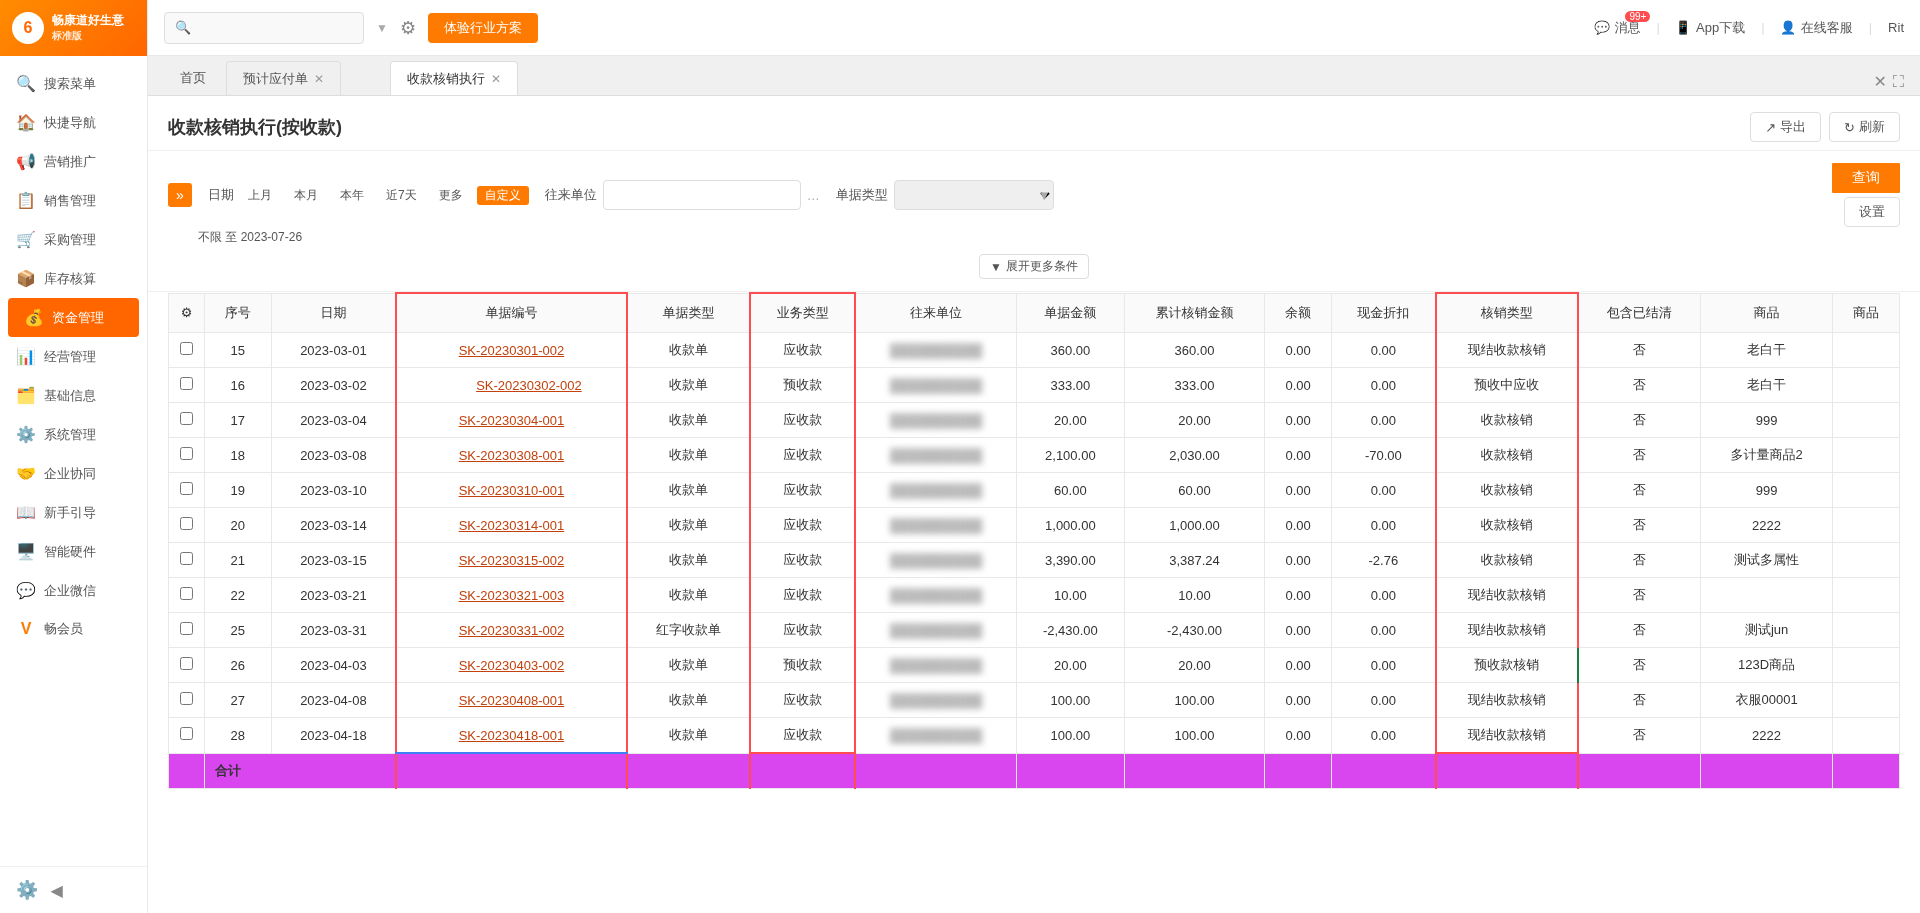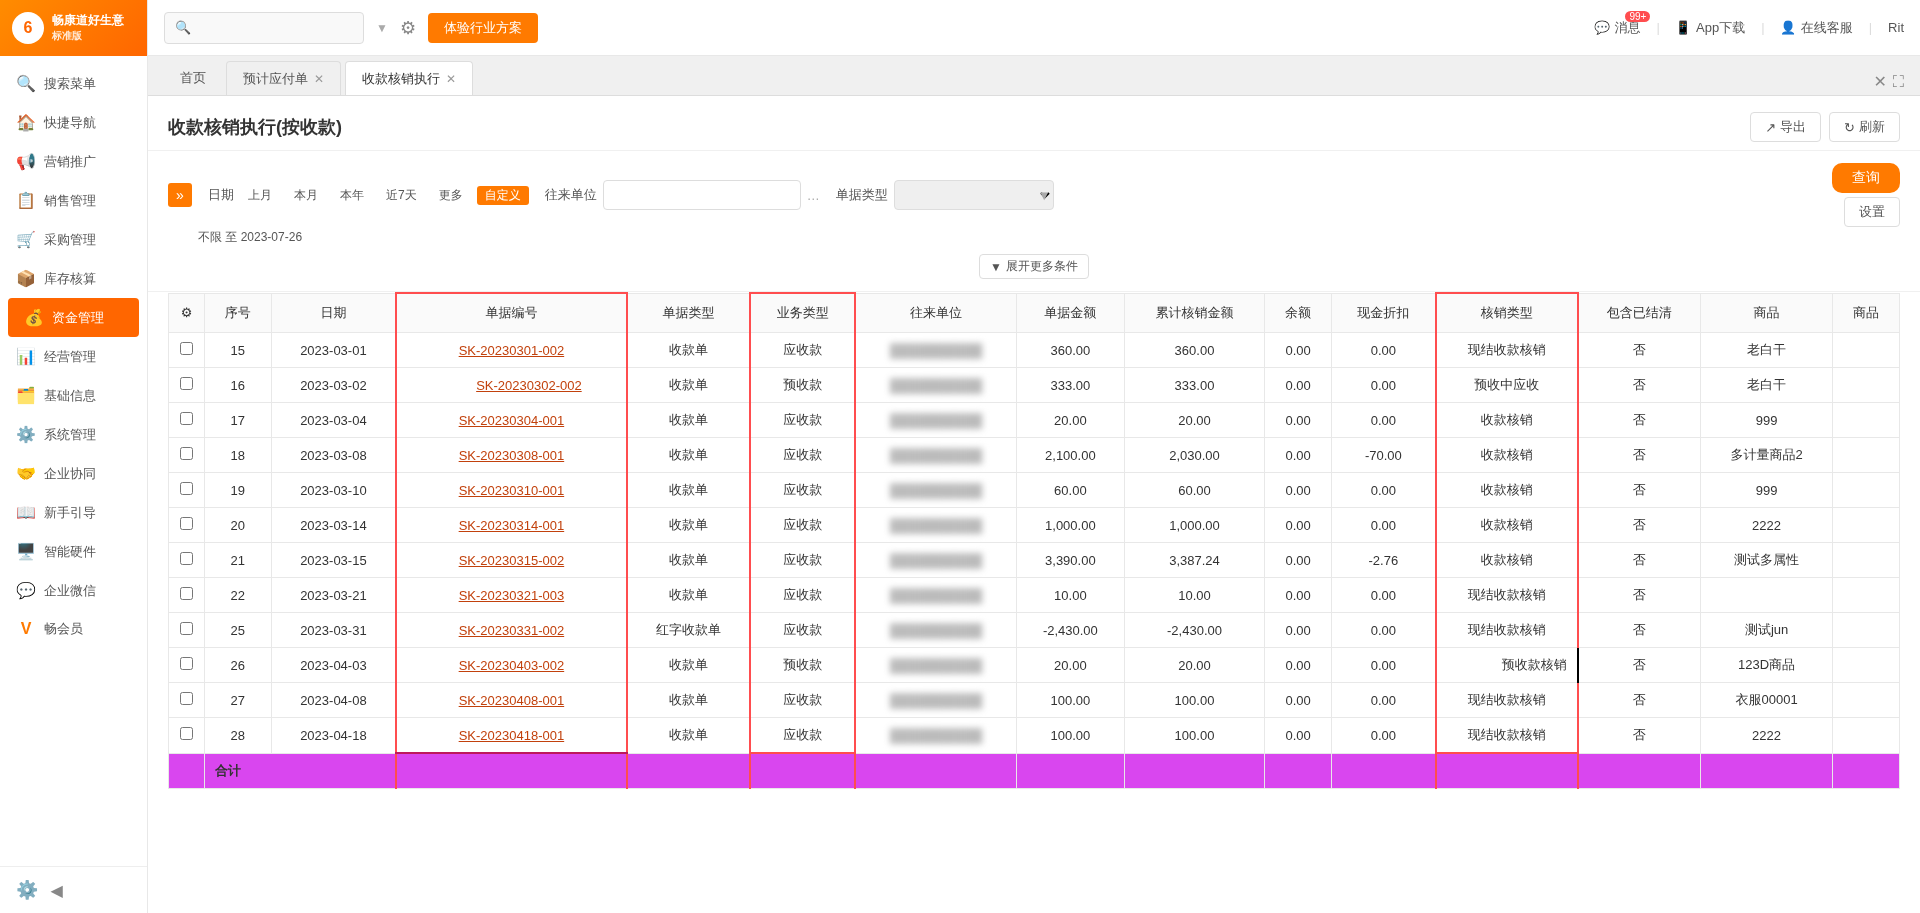--- a/index.html
+++ b/index.html
@@ -28,41 +28,41 @@
     .topbar-gear { font-size: 18px; color: #888; cursor: pointer; }
     .topbar-spacer { flex: 1; }
     .topbar-right { display: flex; align-items: center; gap: 16px; }
     .topbar-msg { display: flex; align-items: center; gap: 4px; color: #555; font-size: 13px; cursor: pointer; position: relative; }
     .badge { background: #ff4d4f; color: #fff; font-size: 10px; border-radius: 10px; padding: 0 4px; min-width: 18px; text-align: center; position: absolute; top: -8px; right: -10px; }
     .topbar-divider { color: #ddd; }
 
     
     .tabs { height: 40px; background: #f0f0f0; display: flex; align-items: flex-end; border-bottom: 1px solid #ddd; padding: 0 16px; }
     .tab { height: 34px; padding: 0 16px; display: flex; align-items: center; gap: 6px; cursor: pointer; border: 1px solid #ddd; border-bottom: none; background: #f0f0f0; color: #555; font-size: 13px; border-radius: 4px 4px 0 0; margin-right: 4px; }
-    .tab.active { background: #fff; color: #333; font-weight: 500; }
+    .tab.active { background: #fff; color: #333; font-weight: 500; margin-left: 45px; }
     .tab-close { font-size: 12px; color: #999; }
     .tab-home { background: transparent; border: none; color: #555; }
 
     
     .content { flex: 1; overflow: auto; padding: 0; background: #fff; }
     .page-header { padding: 16px 20px 8px; display: flex; align-items: center; justify-content: space-between; border-bottom: 1px solid #f0f0f0; }
     .page-title { font-size: 18px; font-weight: 600; color: #333; }
     .page-actions { display: flex; gap: 8px; }
     .btn-outline { border: 1px solid #ddd; background: #fff; color: #555; border-radius: 4px; padding: 5px 14px; cursor: pointer; font-size: 13px; display: flex; align-items: center; gap: 4px; }
 
     
     .filter-bar { padding: 12px 20px; background: #fff; border-bottom: 1px solid #f0f0f0; }
     .filter-row { display: flex; align-items: center; gap: 16px; flex-wrap: wrap; }
     .filter-group { display: flex; align-items: center; gap: 6px; }
     .filter-label { color: #555; font-size: 13px; }
     .date-btn { padding: 2px 8px; font-size: 12px; cursor: pointer; border: none; background: transparent; color: #555; }
     .custom-btn { background: #ff7a00; color: #fff; border: none; border-radius: 3px; padding: 1px 8px; font-size: 12px; cursor: pointer; }
     .filter-input { height: 30px; border: 1px solid #ddd; border-radius: 4px; padding: 0 10px; font-size: 13px; min-width: 160px; }
     .filter-select { height: 30px; border: 1px solid #ddd; border-radius: 4px; padding: 0 8px; font-size: 13px; min-width: 160px; }
-    .btn-query { background: #ff7a00; color: #fff; border: none; border-radius: 10px; padding: 6px 20px; cursor: pointer; font-size: 14px; }
+    .btn-query { background: #ff7a00; color: #fff; border: none; border-radius: 1px; padding: 6px 20px; cursor: pointer; font-size: 14px; }
     .btn-set { border: 1px solid #ddd; background: #fff; color: #555; border-radius: 4px; padding: 5px 14px; cursor: pointer; font-size: 13px; }
     .expand-btn { color: #555; font-size: 12px; cursor: pointer; display: flex; align-items: center; gap: 4px; border: 1px solid #ddd; border-radius: 4px; padding: 3px 10px; background: #fff; }
     .expand-row { margin-top: 8px; display: flex; justify-content: center; }
 
     
     .table-container { padding: 0 20px 16px; overflow-x: auto; }
     .data-table { width: 100%; border-collapse: collapse; font-size: 13px; }
     .data-table th { background: #fafafa; border: 1px solid #e8e8e8; padding: 10px 10px; text-align: center; color: #333; font-weight: 500; white-space: nowrap; position: sticky; top: 0; z-index: 1; }
     .data-table td { border: 1px solid #e8e8e8; padding: 8px 10px; text-align: center; color: #333; white-space: nowrap; }
     .data-table tr.highlighted td { background: #fff3e0; }
@@ -446,21 +446,21 @@
     <td>26</td>
     <td>2023-04-03</td>
     <td style="border-left:2px solid #ff4d4f;border-right:2px solid #ff4d4f;"><a class="link">SK-20230403-002</a></td>
     <td>收款单</td>
     <td style="border-left:2px solid #ff4d4f;border-right:2px solid #ff4d4f;">预收款</td>
     <td><span style="filter:blur(3px);color:#bbb;user-select:none;">██████████</span></td>
     <td class="">20.00</td>
     <td class="">20.00</td>
     <td>0.00</td>
     <td class="">0.00</td>
-    <td style="border-left:2px solid #ff4d4f;border-right:2px solid #000000;text-align:right;">预收款核销</td>
+    <td style="border-left:2px solid #ff4d4f;border-right:2px solid #15803d;">预收款核销</td>
     <td>否</td>
     <td>123D商品</td>
     <td></td>
   </tr>
             <tr>
     <td><input type="checkbox" style=""></td>
     <td>27</td>
     <td>2023-04-08</td>
     <td style="border-left:2px solid #ff4d4f;border-right:2px solid #ff4d4f;"><a class="link">SK-20230408-001</a></td>
     <td>收款单</td>
@@ -472,21 +472,21 @@
     <td class="">0.00</td>
     <td style="border-left:2px solid #ff4d4f;border-right:2px solid #ff4d4f;">现结收款核销</td>
     <td>否</td>
     <td>衣服00001</td>
     <td></td>
   </tr>
             <tr>
     <td><input type="checkbox" style=""></td>
     <td>28</td>
     <td>2023-04-18</td>
-    <td style="border-left:2px solid #ff4d4f;border-right:2px solid #ff4d4f;border-bottom:2px solid #be185d;"><a class="link">SK-20230418-001</a></td>
+    <td style="border-left:2px solid #ff4d4f;border-right:2px solid #ff4d4f;border-bottom:2px solid #3b82f6;"><a class="link">SK-20230418-001</a></td>
     <td>收款单</td>
     <td style="border-left:2px solid #ff4d4f;border-right:2px solid #ff4d4f;border-bottom:2px solid #ff4d4f;">应收款</td>
     <td><span style="filter:blur(3px);color:#bbb;user-select:none;">██████████</span></td>
     <td class="">100.00</td>
     <td class="">100.00</td>
     <td>0.00</td>
     <td class="">0.00</td>
     <td style="border-left:2px solid #ff4d4f;border-right:2px solid #ff4d4f;border-bottom:2px solid #ff4d4f;">现结收款核销</td>
     <td>否</td>
     <td>2222</td>

